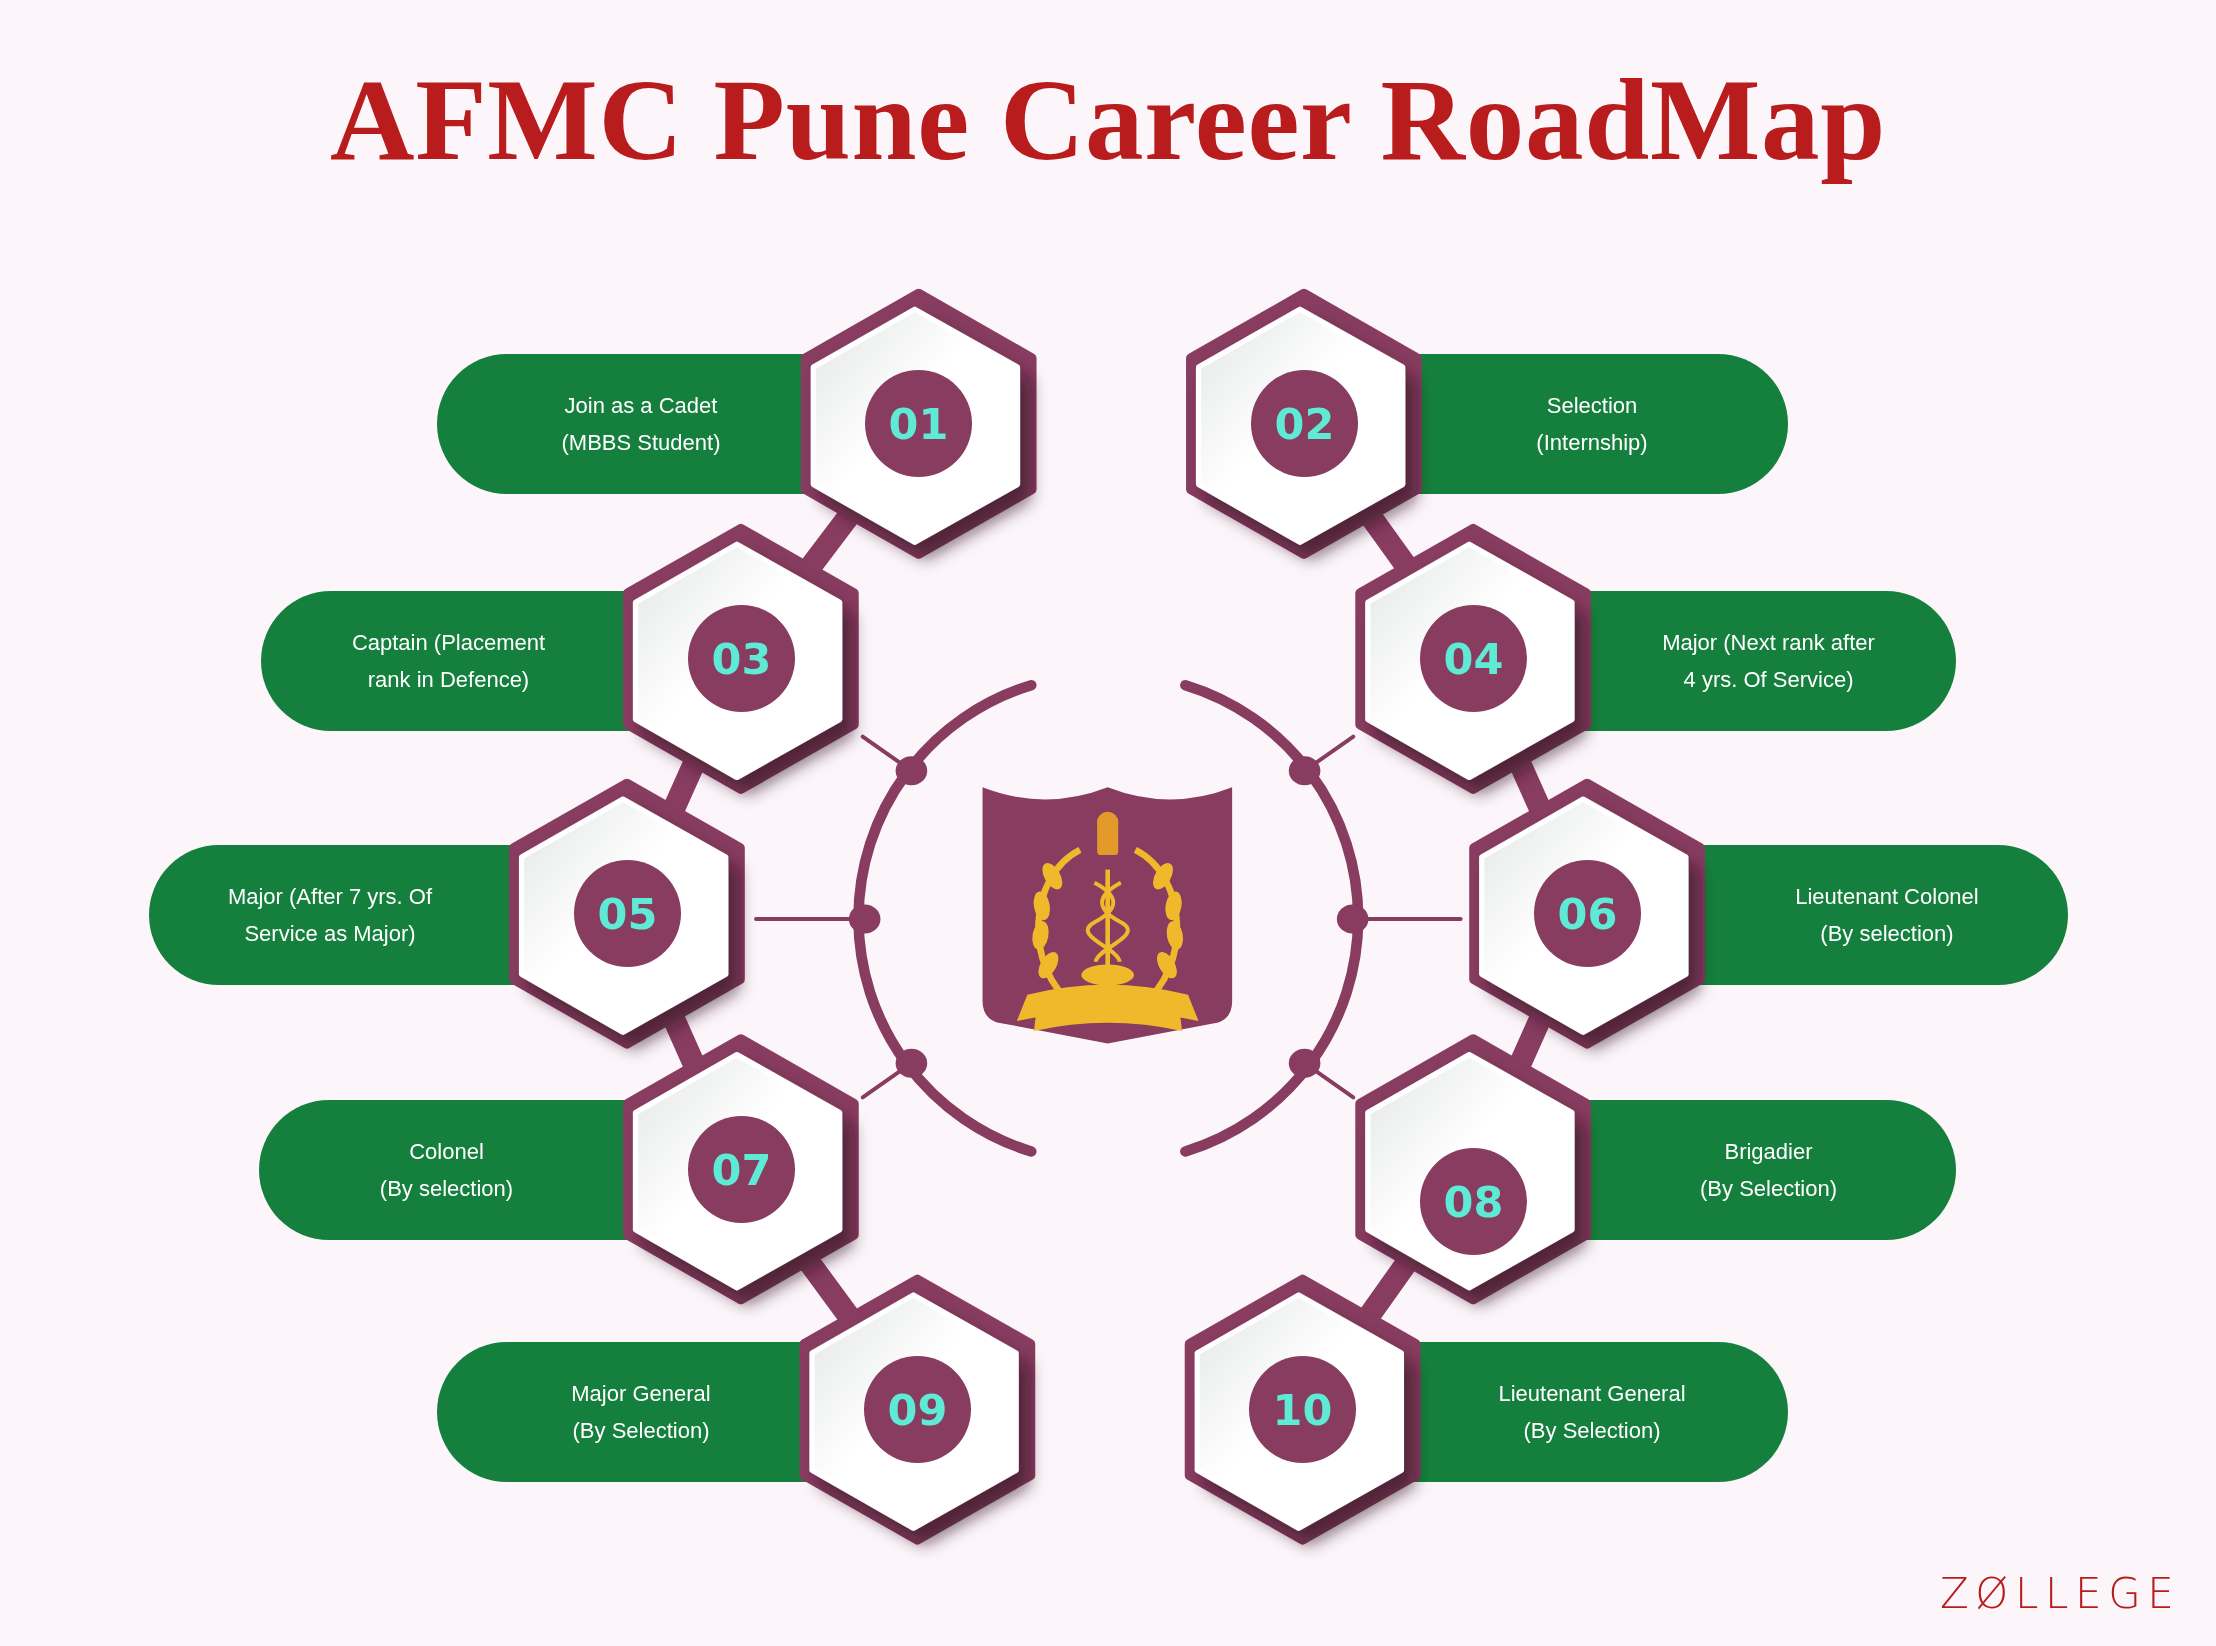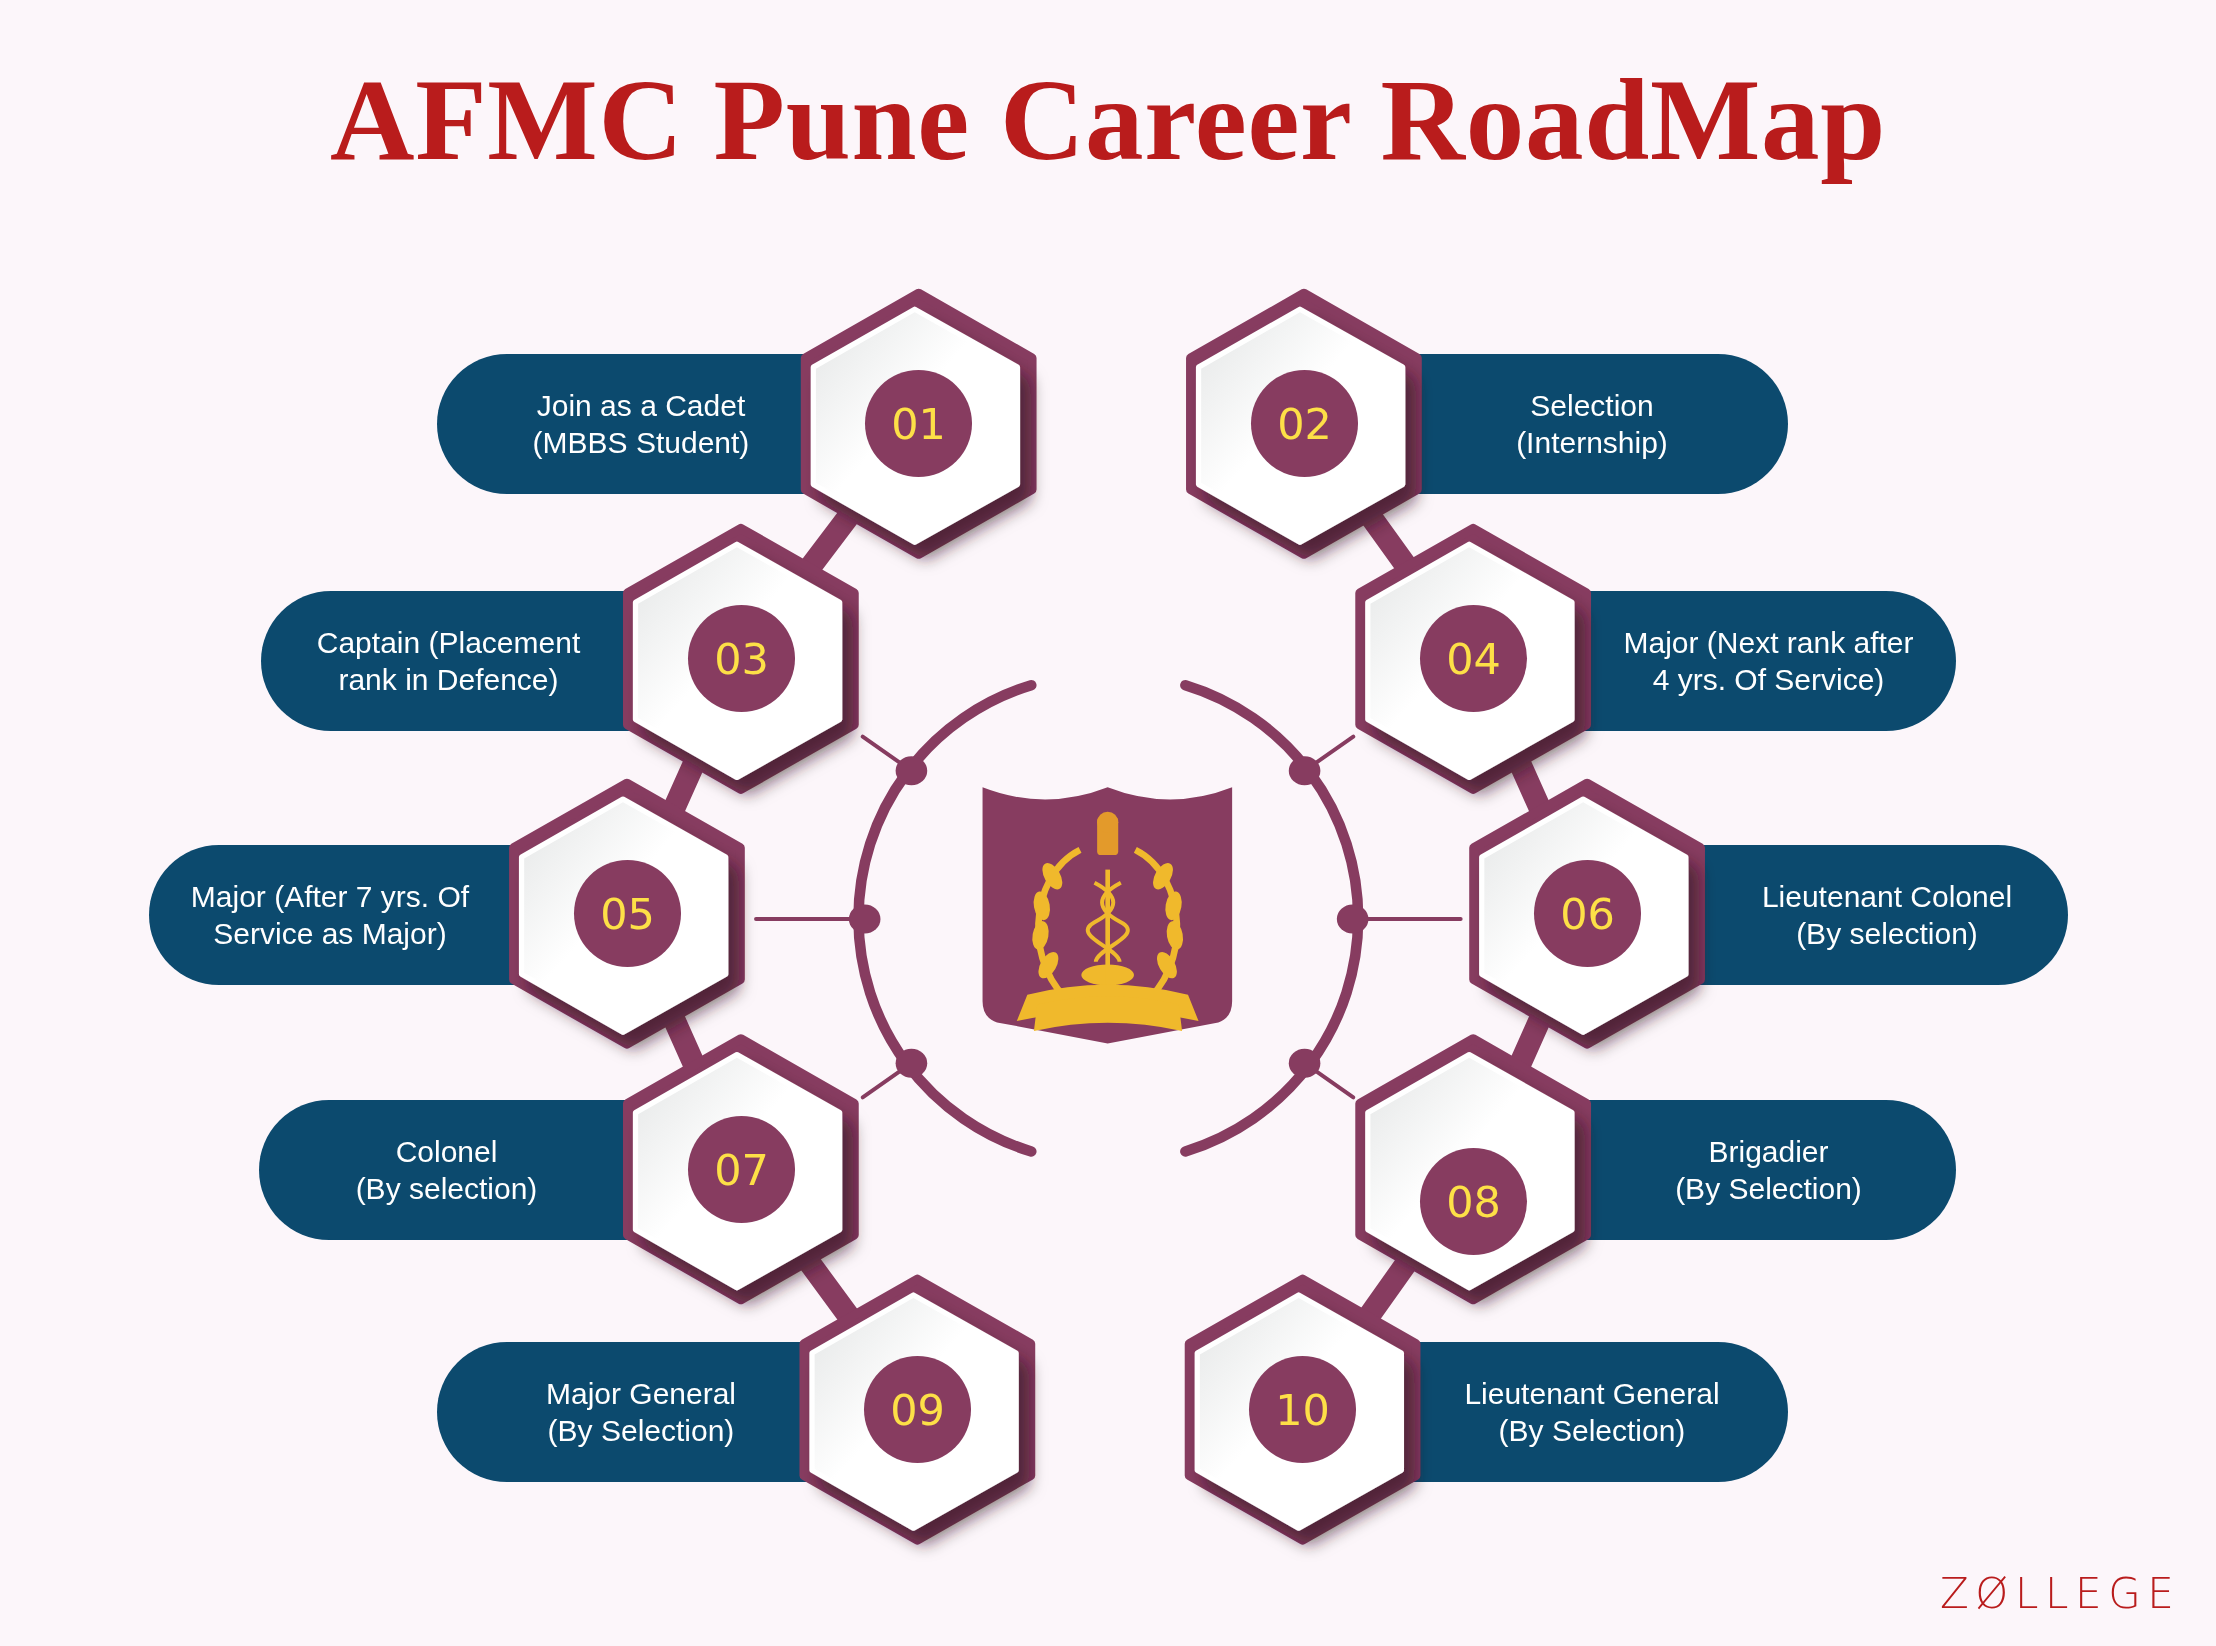--- a/index.html
+++ b/index.html
@@ -10,32 +10,32 @@
     position:relative;
   }
   .title {
     position:absolute; left:0; top:54px; width:2216px;
     text-align:center; font-weight:700; font-size:117px; line-height:132px;
     letter-spacing:0.7px; color:#b91c1c;
     font-family:Liberation Serif, serif;
   }
   svg.canvas { position:absolute; left:0; top:0; }
   .pill {
-    position:absolute; height:140px; background:#0c4a6e;
+    position:absolute; height:140px; background:#15803d;
     color:#fff; display:flex; align-items:center; justify-content:center;
-    text-align:center; font-size:30px; line-height:37px;
+    text-align:center; font-size:22px; line-height:37px;
     box-sizing:border-box;
   }
   .pill.left  { border-radius:70px 0 0 70px; }
   .pill.right { border-radius:0 70px 70px 0; }
   .pill .txt { white-space:pre-line; }
   .num {
     position:absolute; width:107px; height:107px; border-radius:50%;
-    background:#873C60; color:#fde047; display:flex; align-items:center;
-    justify-content:center; font-size:43px; font-weight:400;
+    background:#873C60; color:#5eead4; display:flex; align-items:center;
+    justify-content:center; font-size:43px; font-weight:700;
     font-family:"DejaVu Sans", sans-serif;
   }
   .brand {
     position:absolute; left:1940px; top:1569px; font-size:42px;
     letter-spacing:6.6px; color:#b91c1c;
     font-family:"DejaVu Sans", sans-serif; font-weight:300;
   }
 </style>
 </head>
 <body>

